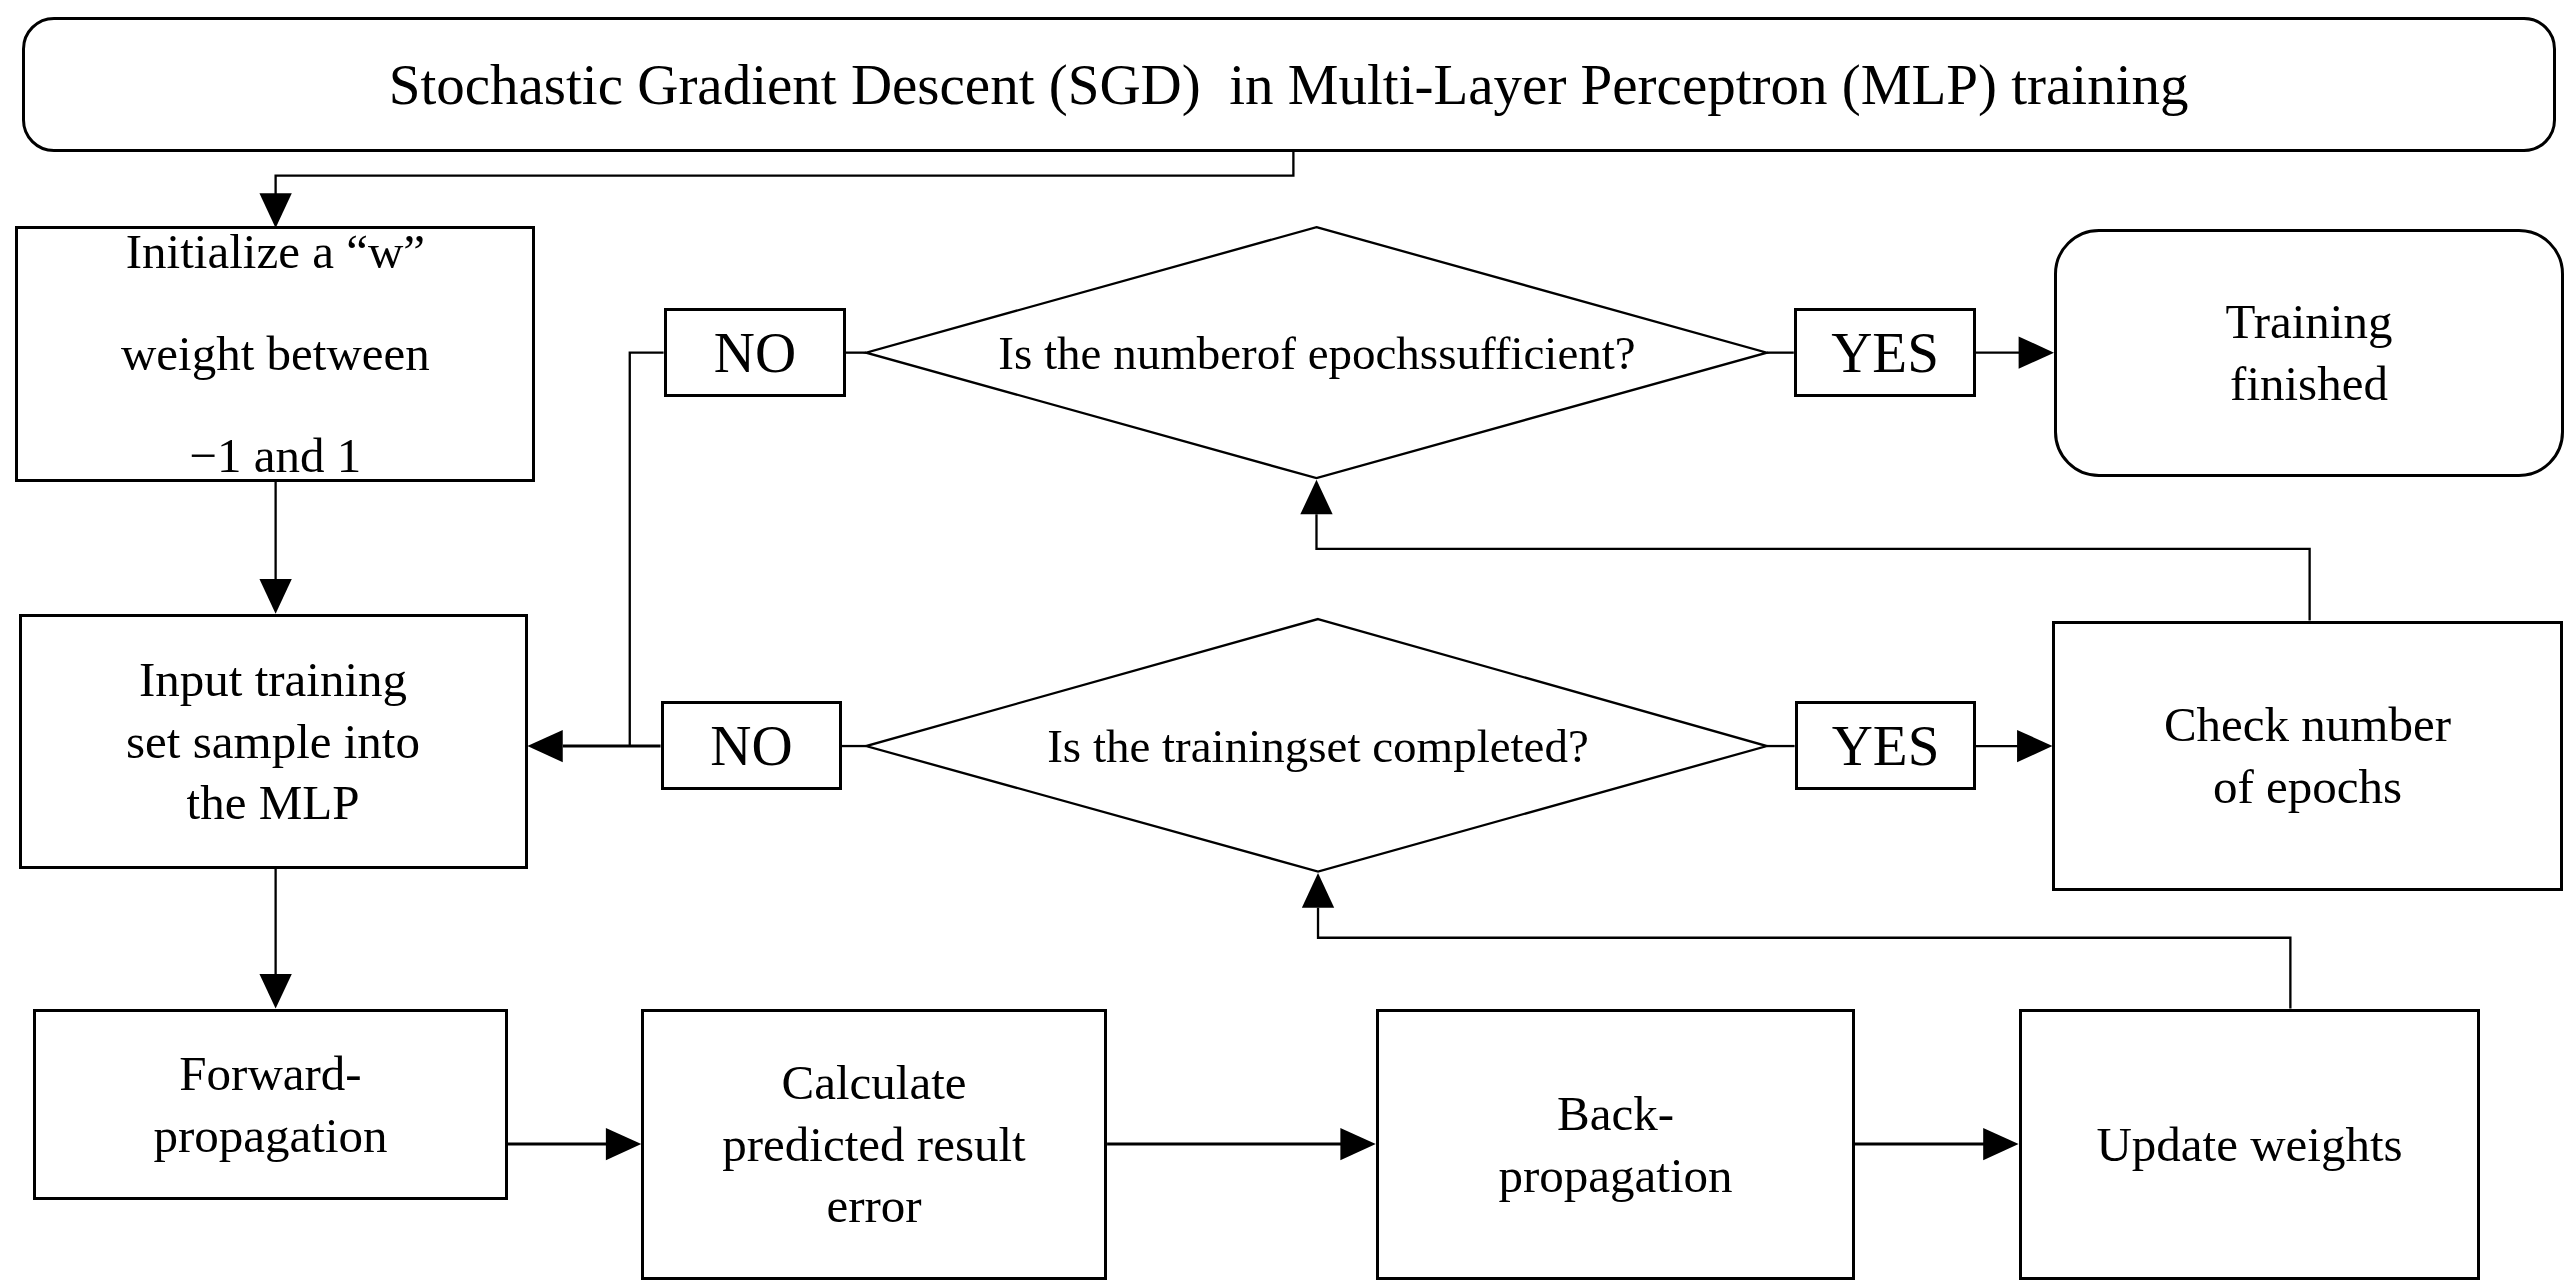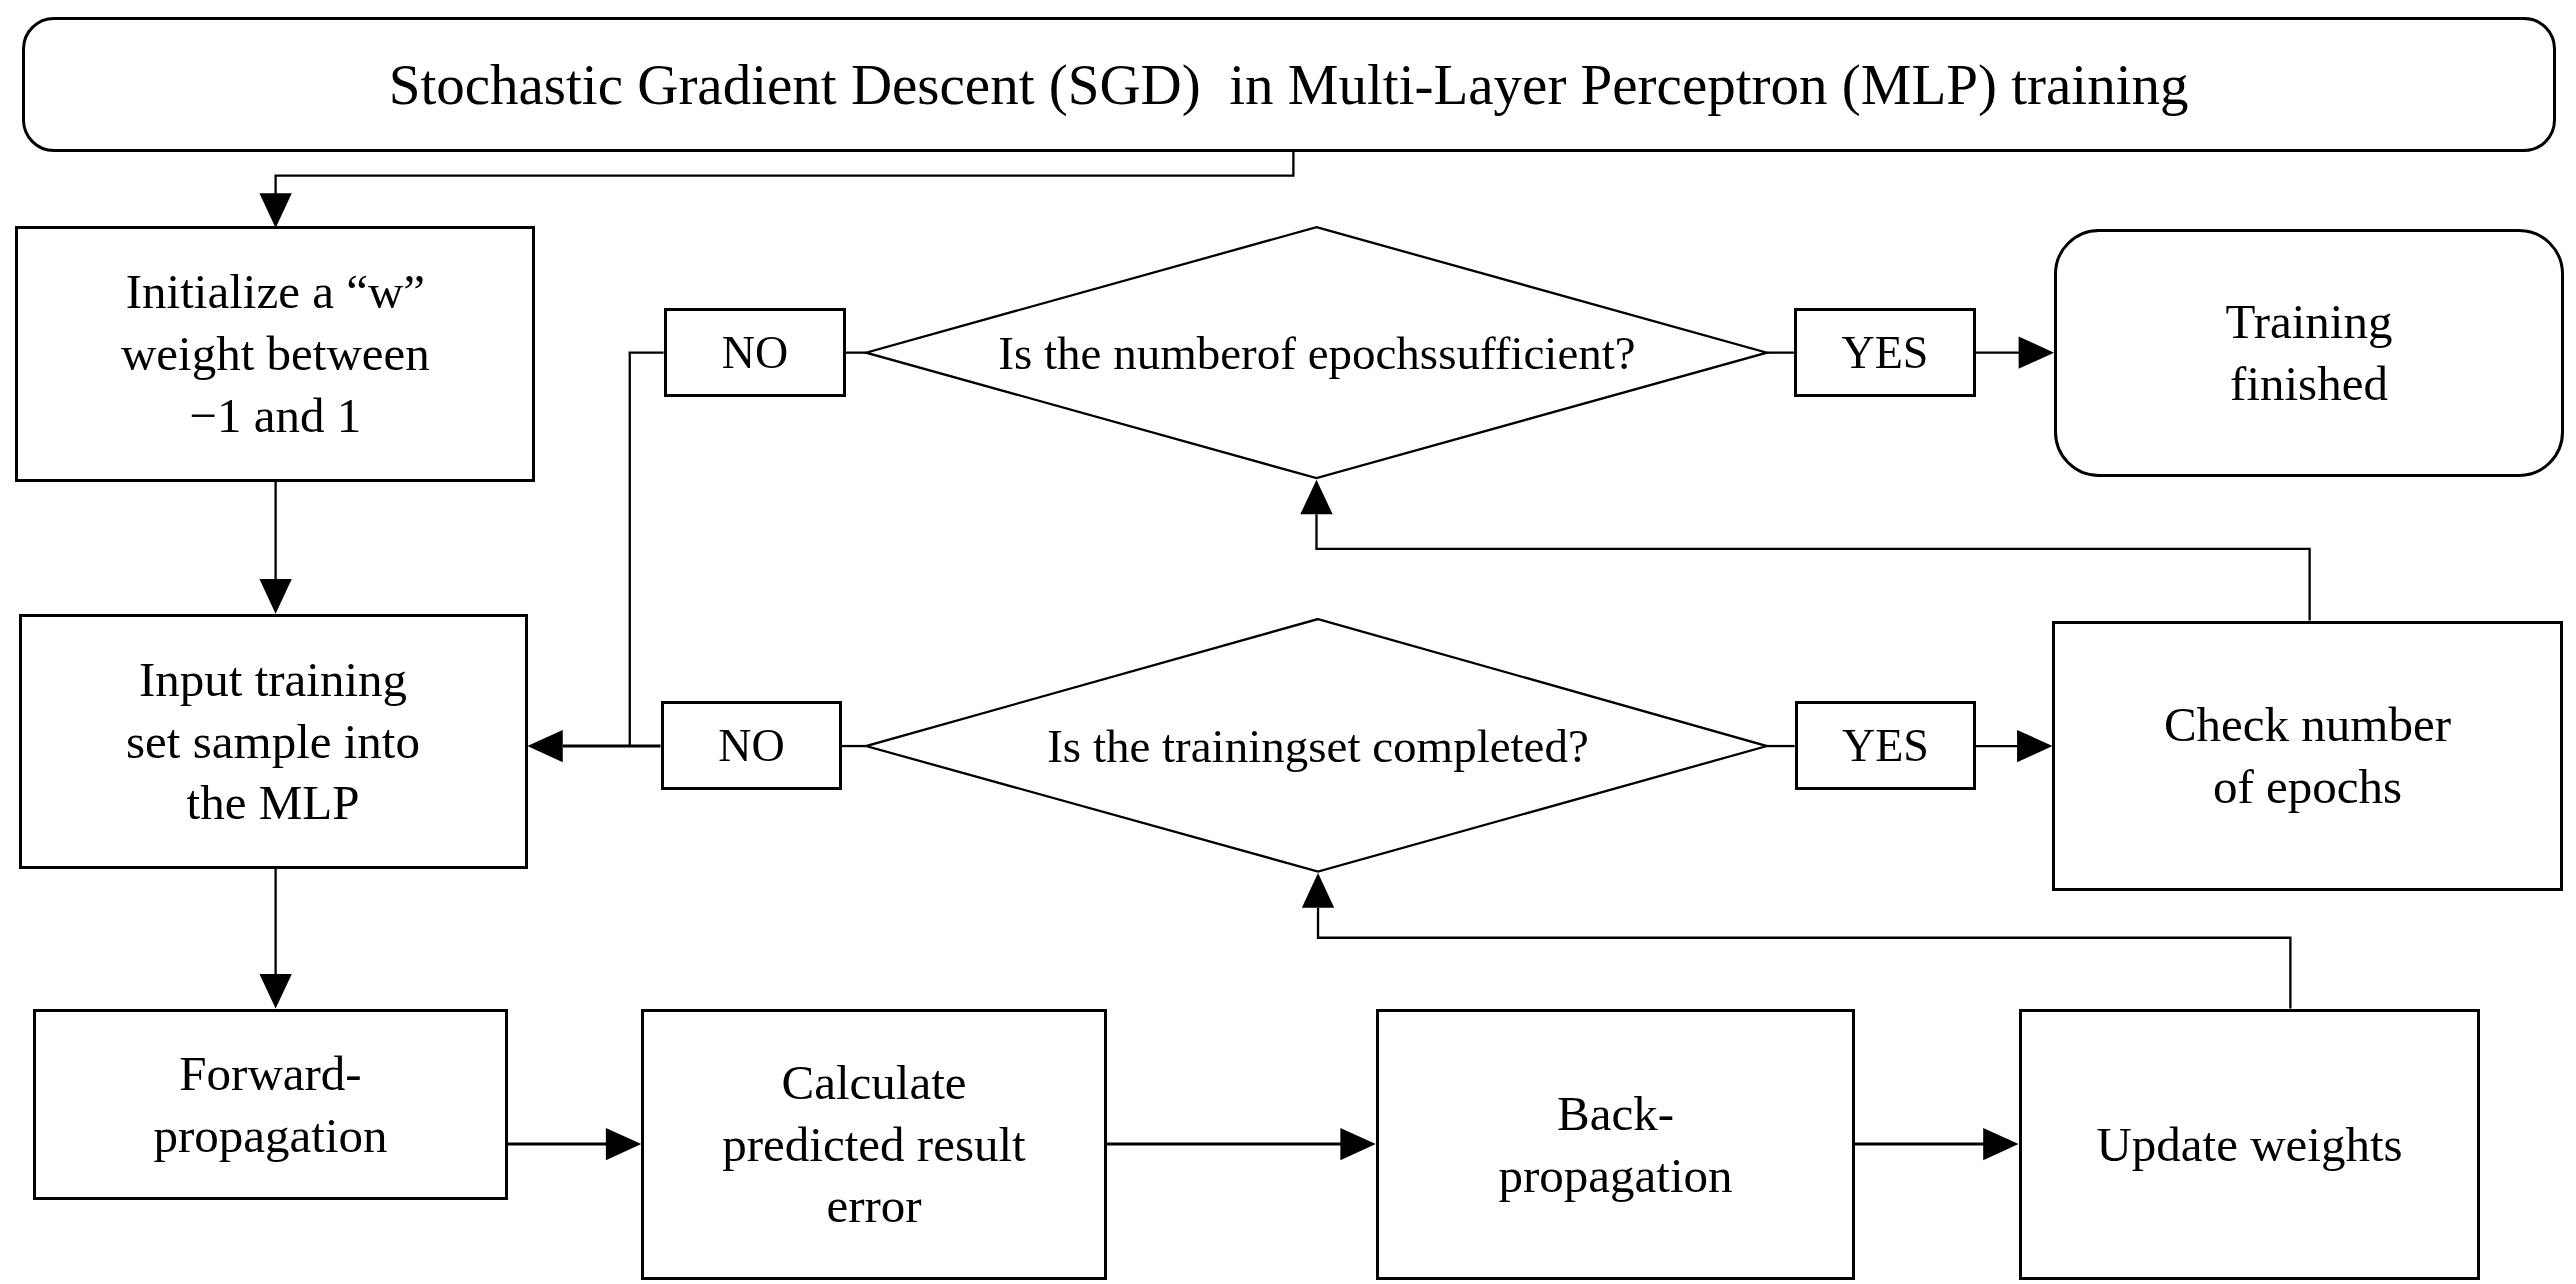--- a/index.html
+++ b/index.html
@@ -36,21 +36,21 @@
     line-height: 1.26;
   }
   .node.rounded { border-radius: 32px; }
   .node.rounded-big { border-radius: 45px; }
   .node.title-node {
     font-size: 57px;
     white-space: pre;
   }
   .node.small-label {
     border-width: 3.1px;
-    font-size: 46px;
+    font-size: 57px;
   }
   .diamond-text {
     position: absolute;
     box-sizing: border-box;
     display: flex;
     align-items: center;
     justify-content: center;
     text-align: center;
     font-size: 47px;
     line-height: 1.27;
@@ -105,21 +105,21 @@
     <polygon points="1710,623 1689,668 1731,668" fill="#000000"></polygon>
 
     <path d="M2975,1310 L2975,1218 L1712,1218 L1712,1179" fill="none" stroke="#000000" stroke-width="3"></path>
     <polygon points="1712,1134 1691,1179 1733,1179" fill="#000000"></polygon>
   </svg>
 
   <div class="node rounded title-node" style="left:21.6px; top:17px; width:2534px; height:135px;">
     <div class="tline">Stochastic Gradient Descent (SGD)  in Multi-Layer Perceptron (MLP) training</div>
   </div>
 
-  <div class="node" style="left:15.4px; top:226px; width:520px; height:256px;">
+  <div class="node" style="left:15.4px; top:226px; width:520px; height:256px;gap:40px;">
     <div class="tline">Initialize a “w”</div>
     <div class="tline">weight between</div>
     <div class="tline">−1 and 1</div>
   </div>
 
   <div class="node" style="left:18.5px; top:614px; width:509px; height:255px;">
     <div class="tline">Input training</div>
     <div class="tline">set sample into</div>
     <div class="tline">the MLP</div>
   </div>

